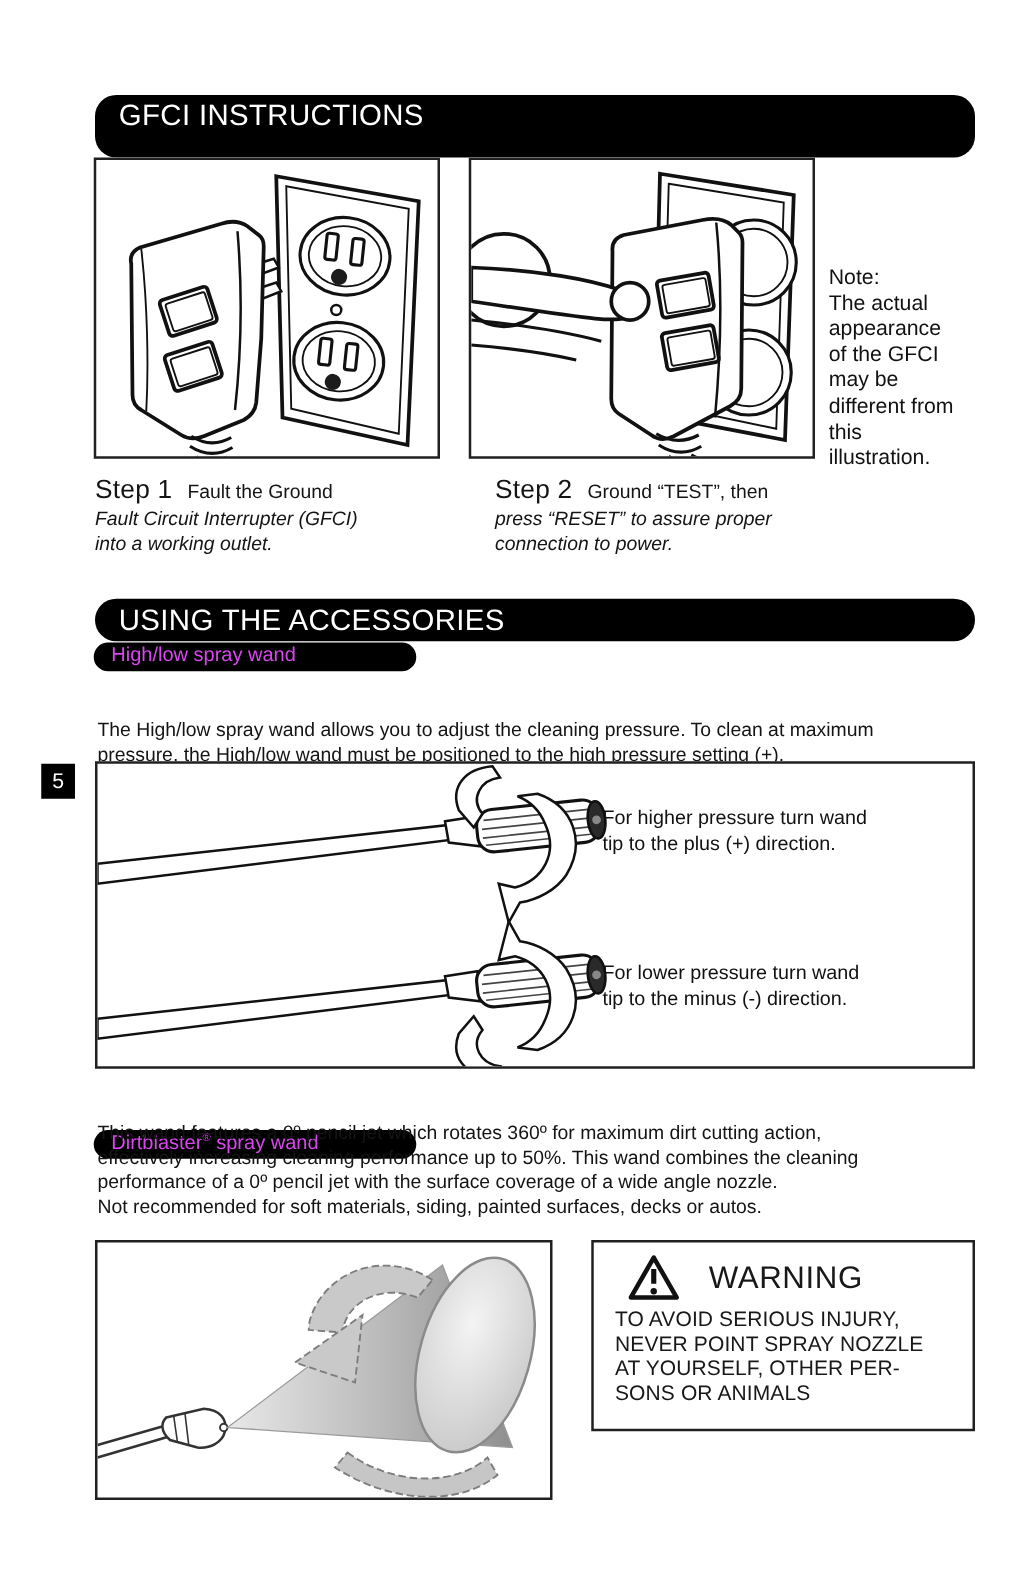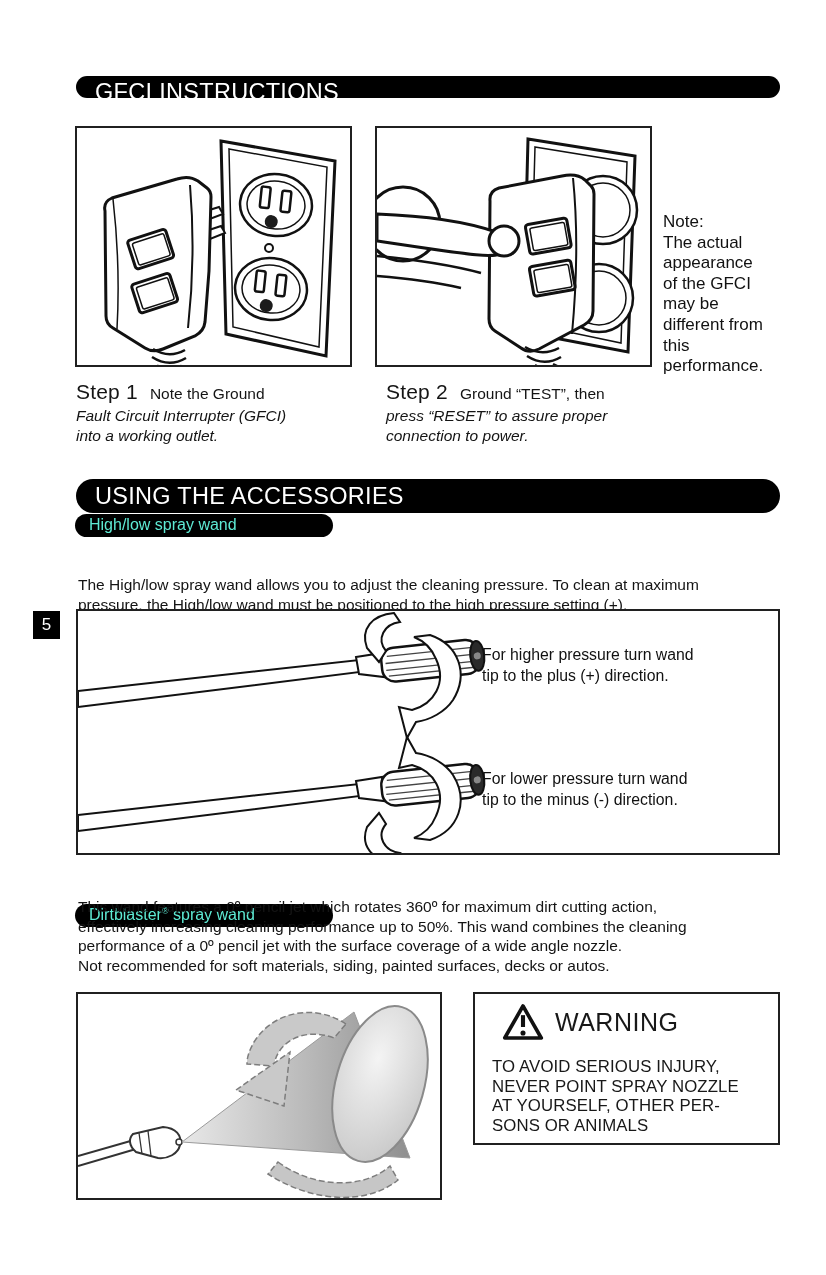--- a/index.html
+++ b/index.html
@@ -1,40 +1,40 @@
 <!DOCTYPE html>
 <html><head>
 <meta charset="utf-8">
 <style>
   html,body{margin:0;padding:0;background:#fff;}
   .page{position:relative;width:826px;height:1275px;background:#fff;overflow:hidden;
         font-family:"Liberation Sans", sans-serif;color:#161616;}
-  .bar{position:absolute;left:76px;width:704px;height:22px;background:#000;color:#fff;
+  .bar{position:absolute;left:76px;width:704px;height:50px;background:#000;color:#fff;
        border-radius:17px;font-size:23.5px;line-height:33px;padding-left:19px;box-sizing:border-box;
        letter-spacing:.3px;white-space:nowrap;}
-  .pill{position:absolute;left:75px;width:258px;height:23px;background:#000;color:#5eead4;
+  .pill{position:absolute;left:75px;width:258px;height:23px;background:#000;color:#d946ef;
         border-radius:12px;font-size:16px;line-height:22px;padding-left:14px;box-sizing:border-box;
         white-space:nowrap;}
   .pill sup{font-size:9px;vertical-align:super;line-height:0;}
   .figbox{position:absolute;background:#fff;border:2px solid #202020;box-sizing:border-box;}
   .para{position:absolute;left:78px;width:706px;font-size:15.5px;line-height:19.6px;
         white-space:pre-line;color:#141414;}
   .note{position:absolute;left:663px;top:212px;width:164px;font-size:17px;line-height:20.6px;
         white-space:pre-line;color:#111;}
   .step{position:absolute;top:380px;color:#141414;}
   .step-head{display:flex;align-items:baseline;gap:12px;}
   .step-label{font-size:21px;letter-spacing:.2px;}
   .step-intro{font-size:15.5px;}
   .step-rest{font-size:15.5px;line-height:20px;white-space:pre-line;margin-top:2px;font-style:italic;}
   .caption{position:absolute;width:250px;font-size:15.8px;line-height:20.5px;white-space:pre-line;color:#111;}
   .page-badge{position:absolute;left:33px;top:611px;width:27px;height:28px;background:#000;color:#fff;
         font-size:17px;display:flex;align-items:center;justify-content:center;}
-  .warn-head{display:flex;align-items:center;gap:11px;margin:9px 12px 0 27px;}
+  .warn-head{display:flex;align-items:center;gap:23px;margin:9px 12px 0 27px;}
   .warn-title{font-size:25px;letter-spacing:.5px;color:#181818;}
-  .warn-body{margin:16px 0 0 17px;font-size:16.8px;line-height:19.6px;white-space:pre-line;
+  .warn-body{margin:5px 0 0 17px;font-size:16.8px;line-height:19.6px;white-space:pre-line;
         color:#181818;letter-spacing:.1px;}
   svg{display:block;}
 </style>
 </head>
 <body>
 
 <div class="page">
 
   <div class="bar" style="top:76px;">GFCI INSTRUCTIONS</div>
 
@@ -117,31 +117,31 @@
     </svg>
   </div>
 
   <div class="note">Note:
 The actual
 appearance
 of the GFCI
 may be
 different from
 this
-performance.</div>
+illustration.</div>
 
   <div class="step" style="left:76px;width:252px;">
     <div class="step-head">
       <span class="step-label">Step 1</span>
-      <span class="step-intro">Note the Ground</span>
+      <span class="step-intro">Fault the Ground</span>
     </div>
     <div class="step-rest">Fault Circuit Interrupter (GFCI)
 into a working outlet.</div>
   </div>
-  <div class="step" style="left:386px;width:262px;">
+  <div class="step" style="left:396px;width:262px;">
     <div class="step-head">
       <span class="step-label">Step 2</span>
       <span class="step-intro">Ground “TEST”, then</span>
     </div>
     <div class="step-rest">press “RESET” to assure proper
 connection to power.</div>
   </div>
 
   <div class="bar" style="top:455px;height:34px;line-height:34px;margin-top:24px;">USING THE ACCESSORIES</div>
 

